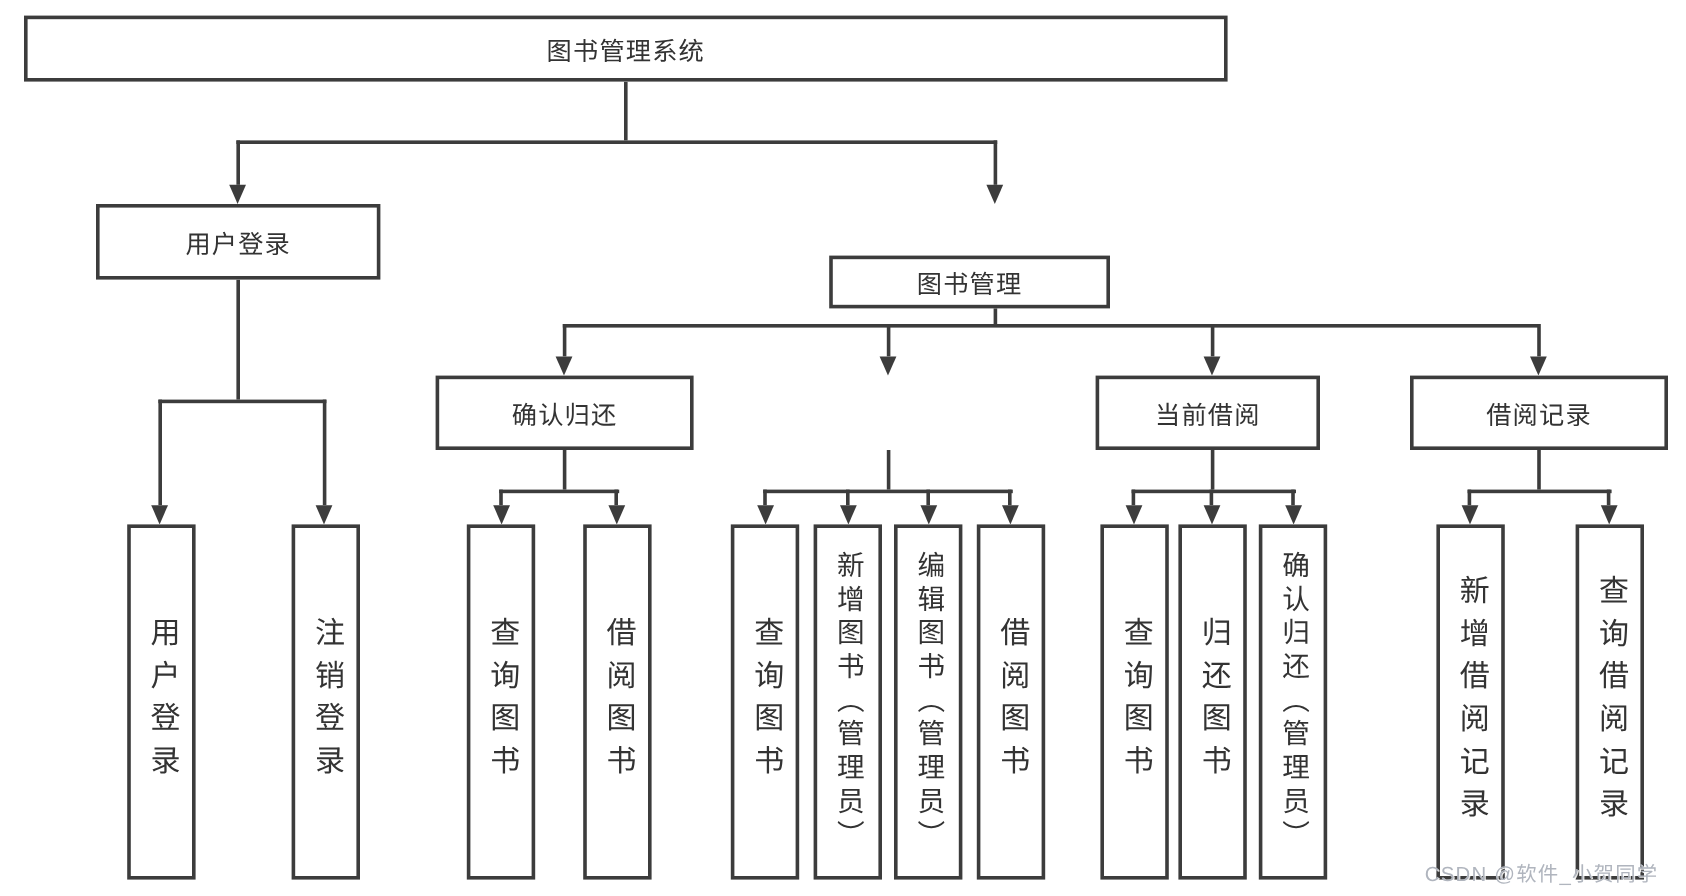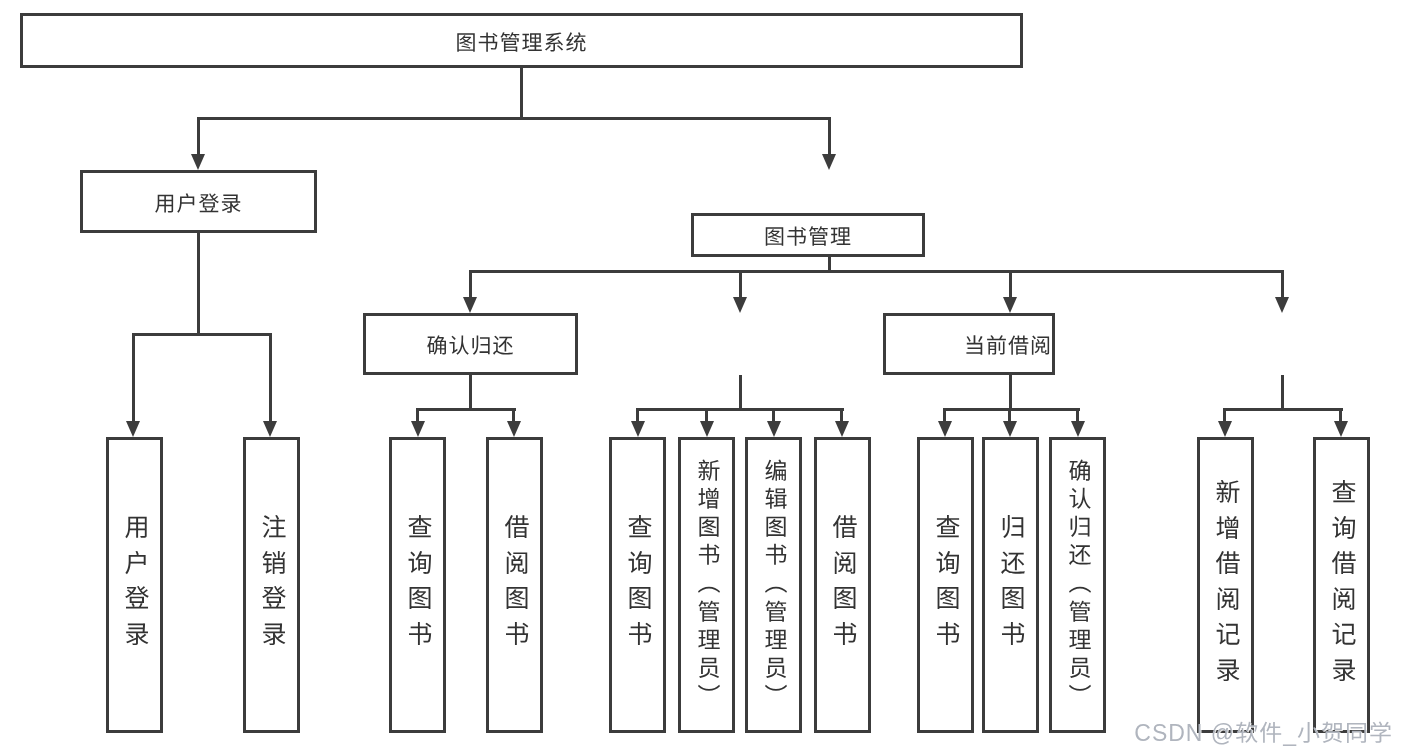--- a/index.html
+++ b/index.html
@@ -25,22 +25,22 @@
   .vtext.long{font-size:23px;letter-spacing:0.22em;}
   .hline,.vline{position:absolute;background:var(--line);}
   .hline{height:3px;}
   .vline{width:3px;}
   .arrow{
     position:absolute;width:0;height:0;
     border-left:7px solid transparent;border-right:7px solid transparent;
     border-top:16px solid var(--line);
   }
   .watermark{
-    position:absolute;top:714px;right:12px;
-    font-size:23px;color:var(--wm);letter-spacing:1px;white-space:nowrap;
+    position:absolute;top:714px;right:23px;
+    font-size:17px;color:var(--wm);letter-spacing:1px;white-space:nowrap;
     text-shadow:1px 1px 0 rgba(255,255,255,0.85);
     z-index:5;
   }
 </style>
 </head>
 <body>
 
 <div class="canvas">
 
   <div class="vline" style="left:520px;top:68px;height:49px;"></div>
@@ -109,22 +109,25 @@
   <div class="box" style="left:80px;top:170px;width:237px;height:63px;">
     <span>用户登录</span>
   </div>
   <div class="box" style="left:691px;top:170px;width:234px;height:44px;margin-top:43px;">
     <span>图书管理</span>
   </div>
 
   <div class="box" style="left:363px;top:313px;width:215px;height:62px;">
     <span>确认归还</span>
   </div>
-  <div class="box" style="left:883px;top:313px;width:172px;height:62px;justify-content:flex-end;">
+  <div class="box" style="left:913px;top:313px;width:187px;height:62px;">
     <span>当前借阅</span>
+  </div>
+  <div class="box" style="left:1175px;top:313px;width:215px;height:62px;">
+    <span>借阅记录</span>
   </div>
 
   <div class="box vbox" style="left:106px;">
     <span class="vtext">用户登录</span>
   </div>
   <div class="box vbox" style="left:243px;">
     <span class="vtext">注销登录</span>
   </div>
 
   <div class="box vbox" style="left:389px;">

